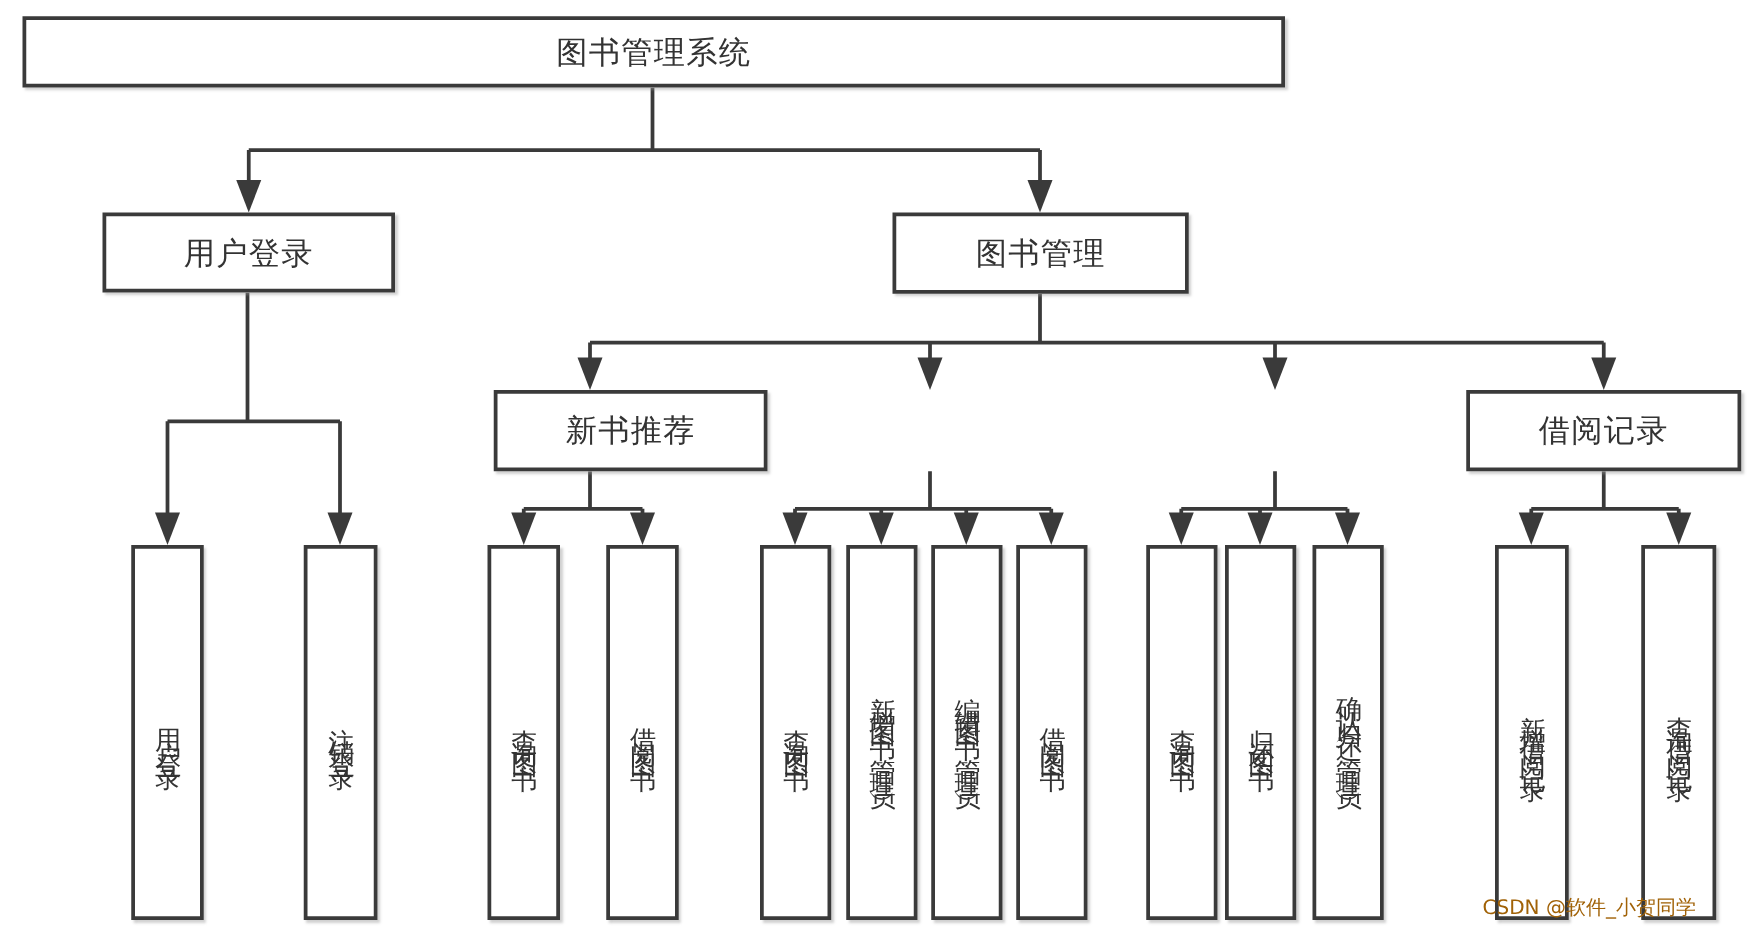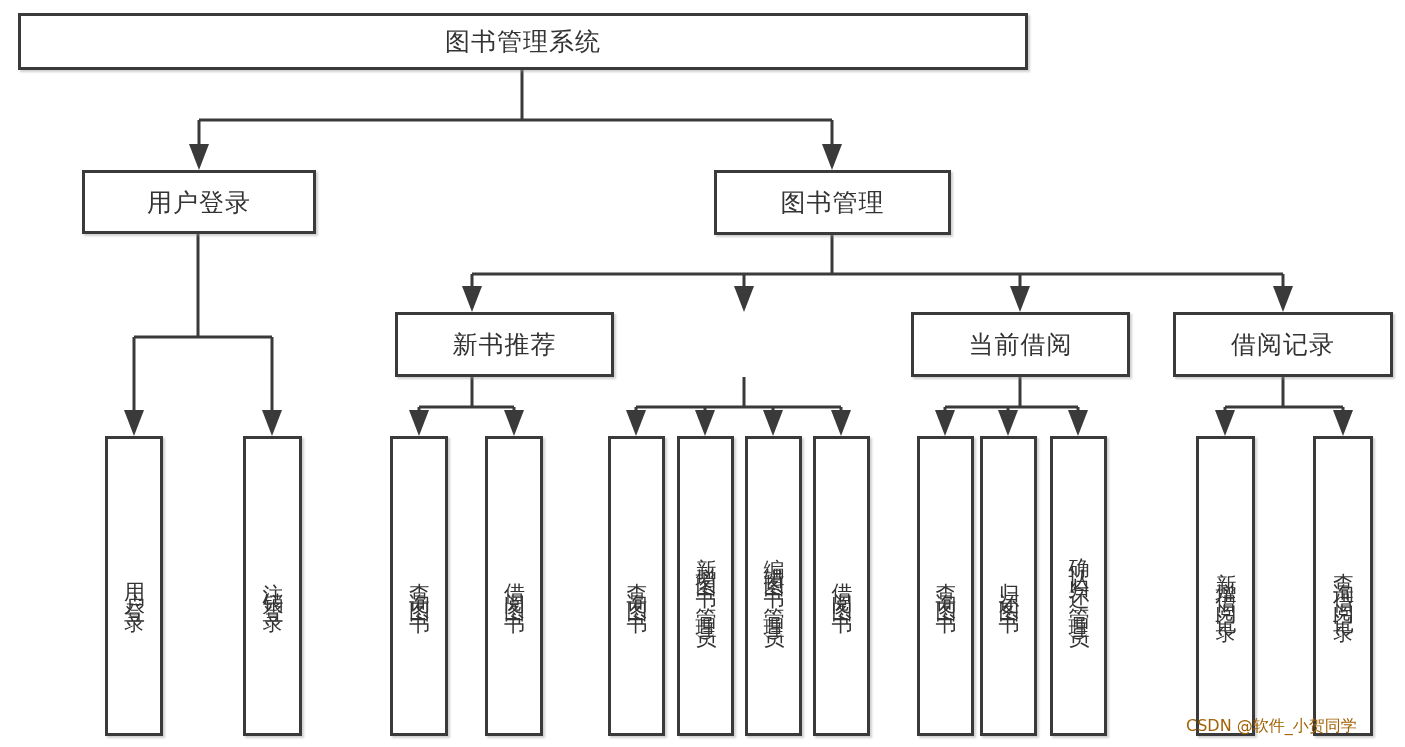--- a/index.html
+++ b/index.html
@@ -137,23 +137,20 @@
   <div class="box n-login">
     <span class="hlabel">用户登录</span>
   </div>
   <div class="box n-mgmt">
     <span class="hlabel">图书管理</span>
   </div>
 
   <div class="box n-rec">
     <span class="hlabel">新书推荐</span>
   </div>
-  <div class="box n-cur">
-    <span class="hlabel">当前借阅</span>
-  </div>
   <div class="box n-hist">
     <span class="hlabel">借阅记录</span>
   </div>
 
   <div class="box leaf lf-1">
     <span class="vlabel">用户登录</span>
   </div>
   <div class="box leaf lf-2">
     <span class="vlabel">注销登录</span>
   </div>

